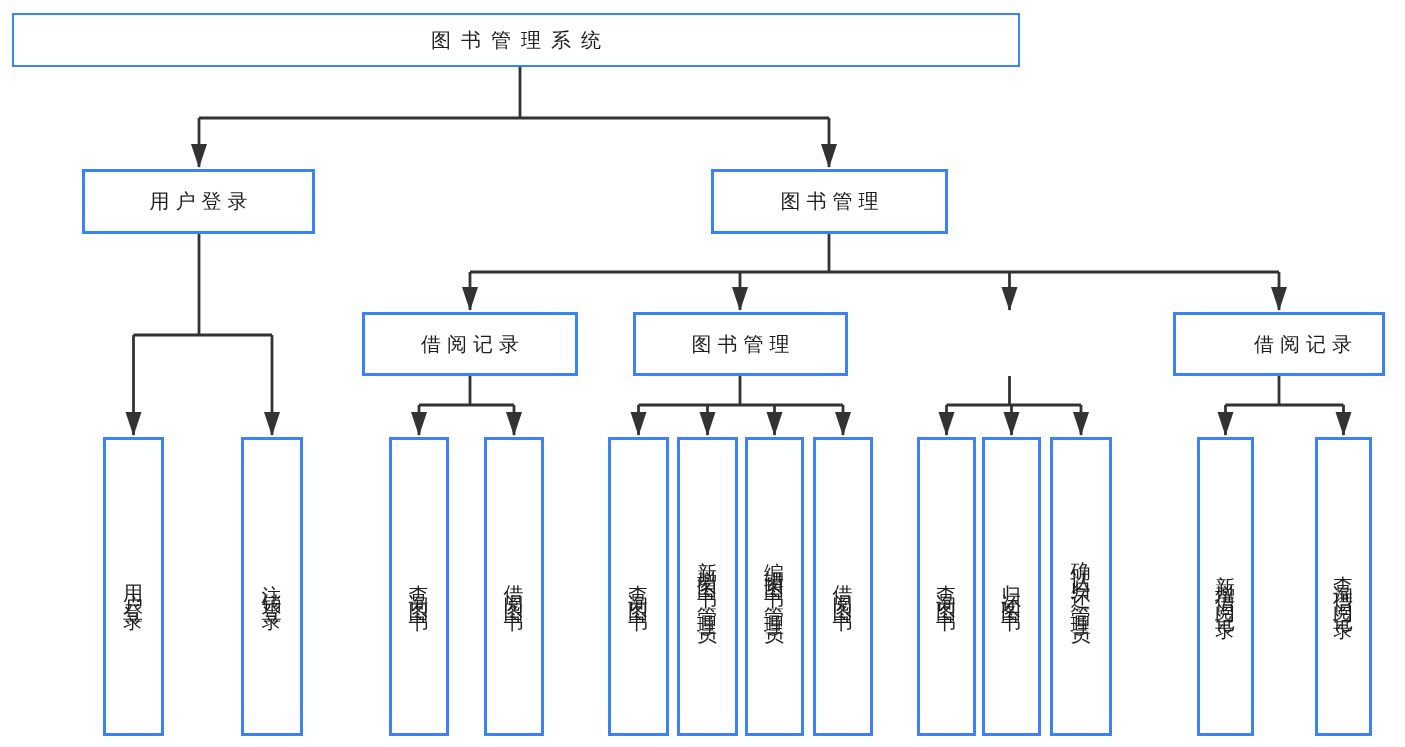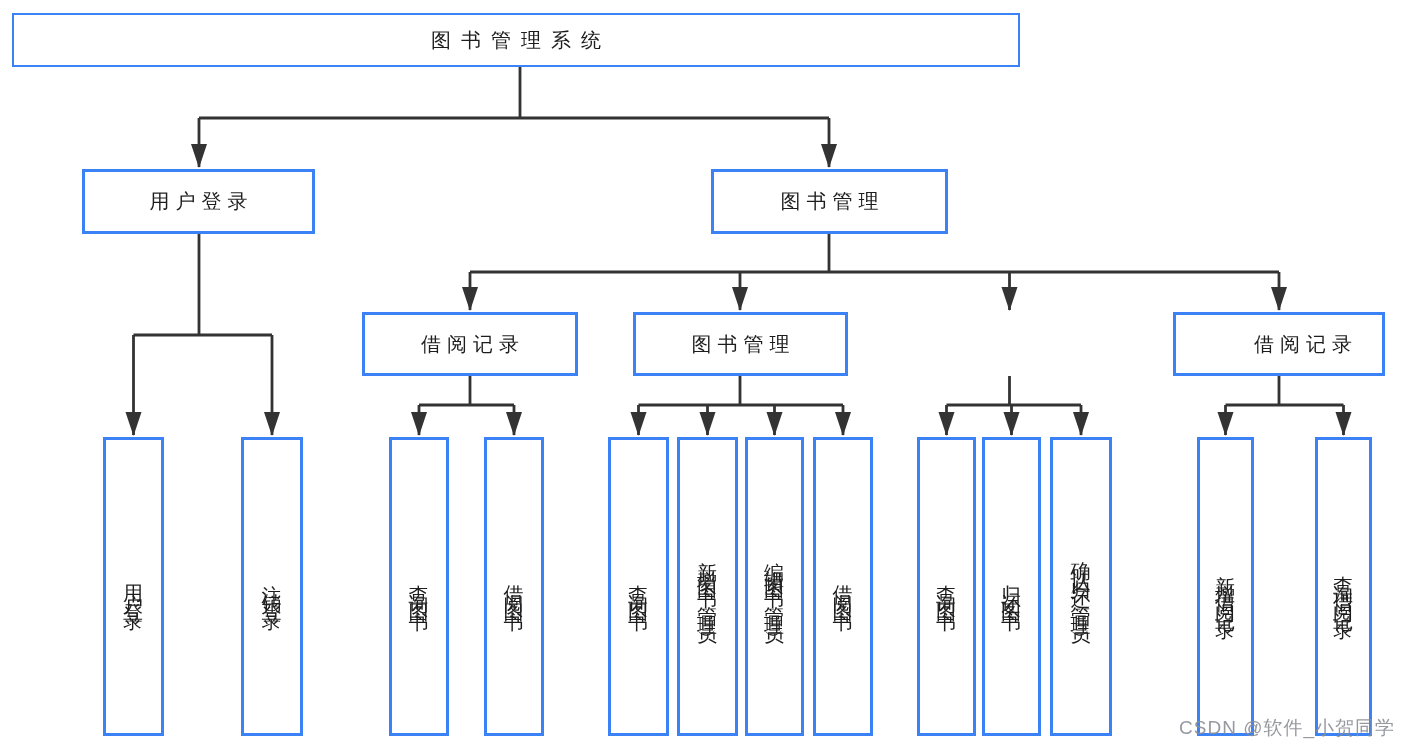--- a/index.html
+++ b/index.html
@@ -162,15 +162,14 @@
     <span class="vlbl">确认归还（管理员）</span>
   </div>
 
   <div class="box vbox" style="left:1197px;top:437px;width:57px;height:299px;">
     <span class="vlbl">新增借阅记录</span>
   </div>
   <div class="box vbox" style="left:1315px;top:437px;width:57px;height:299px;">
     <span class="vlbl">查询借阅记录</span>
   </div>
 
-  <div class="watermark">CSDN @软件_小贺同学</div>
 
 </div>
 
 </body></html>

